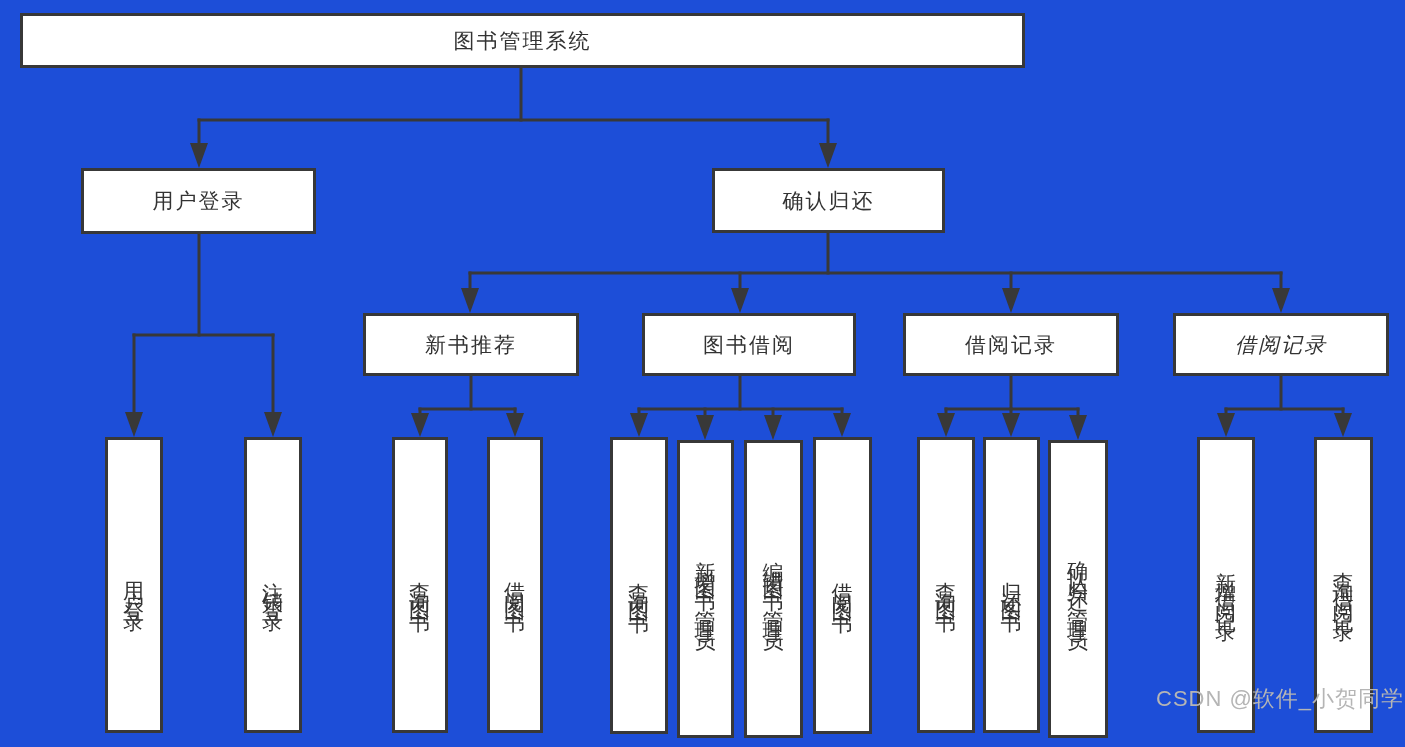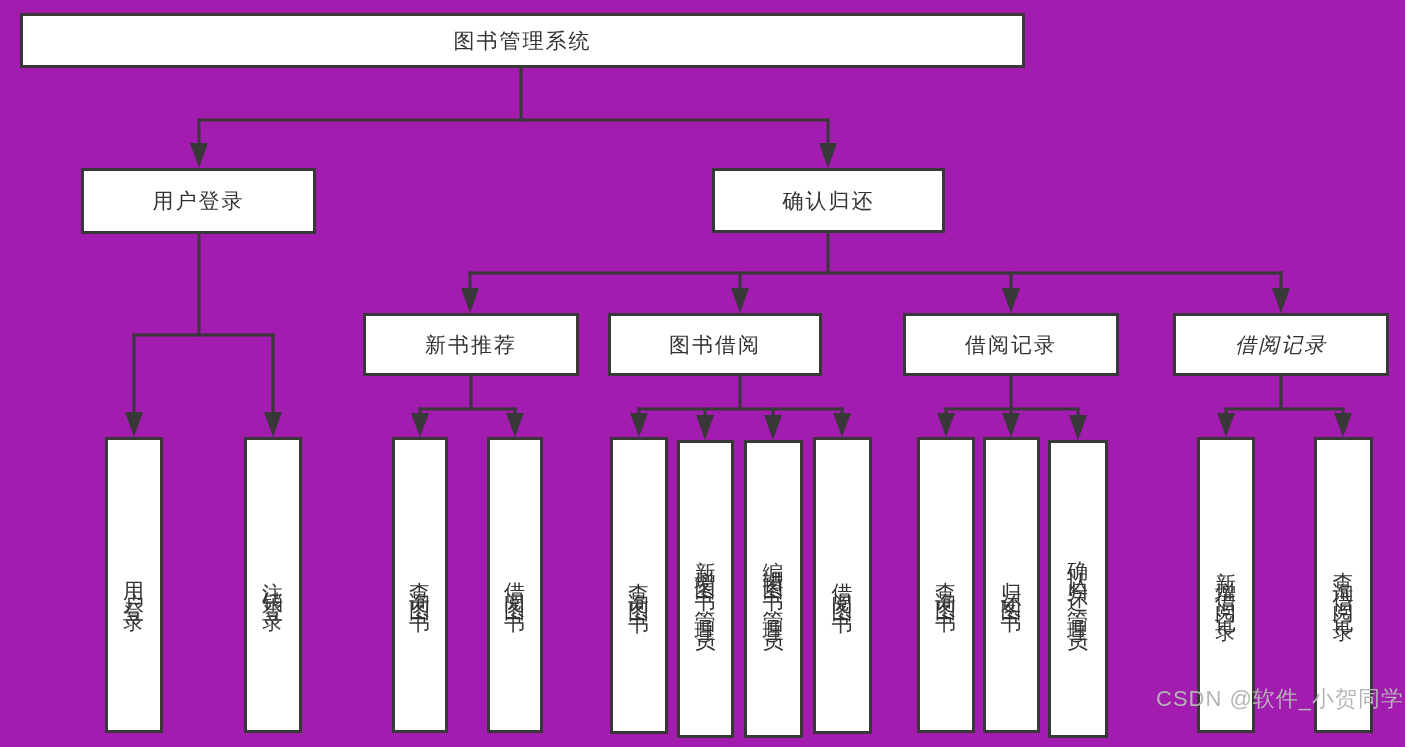--- a/index.html
+++ b/index.html
@@ -4,21 +4,21 @@
 <style>
   :root{
     --line:#383838;
     --text:#333333;
     --watermark:#b5b5b5;
   }
   html,body{margin:0;padding:0;background:#ffffff;}
   #canvas{
     position:relative;
     width:1405px;height:747px;
-    background:#a21caf;
+    background:#1d4ed8;
     overflow:hidden;
     font-family:"Liberation Sans","DejaVu Sans",sans-serif;
     color:var(--text);
   }
   #connector-svg{position:absolute;left:0;top:0;width:1405px;height:747px;}
   .node{
     position:absolute;
     box-sizing:border-box;
     background:#ffffff;
     border:3px solid var(--line);
@@ -128,21 +128,21 @@
   <div class="node" style="left:81px;top:168px;width:235px;height:66px;">
     <span class="lbl">用户登录</span>
   </div>
   <div class="node" style="left:712px;top:168px;width:233px;height:65px;">
     <span class="lbl">确认归还</span>
   </div>
 
   <div class="node" style="left:363px;top:313px;width:216px;height:63px;">
     <span class="lbl">新书推荐</span>
   </div>
-  <div class="node" style="left:608px;top:313px;width:214px;height:63px;">
+  <div class="node" style="left:642px;top:313px;width:214px;height:63px;">
     <span class="lbl">图书借阅</span>
   </div>
   <div class="node" style="left:903px;top:313px;width:216px;height:63px;">
     <span class="lbl">借阅记录</span>
   </div>
   <div class="node" style="left:1173px;top:313px;width:216px;height:63px;font-style:italic;">
     <span class="lbl">借阅记录</span>
   </div>
 
   <div class="node leaf" style="left:105px;top:437px;width:58px;height:296px;">

